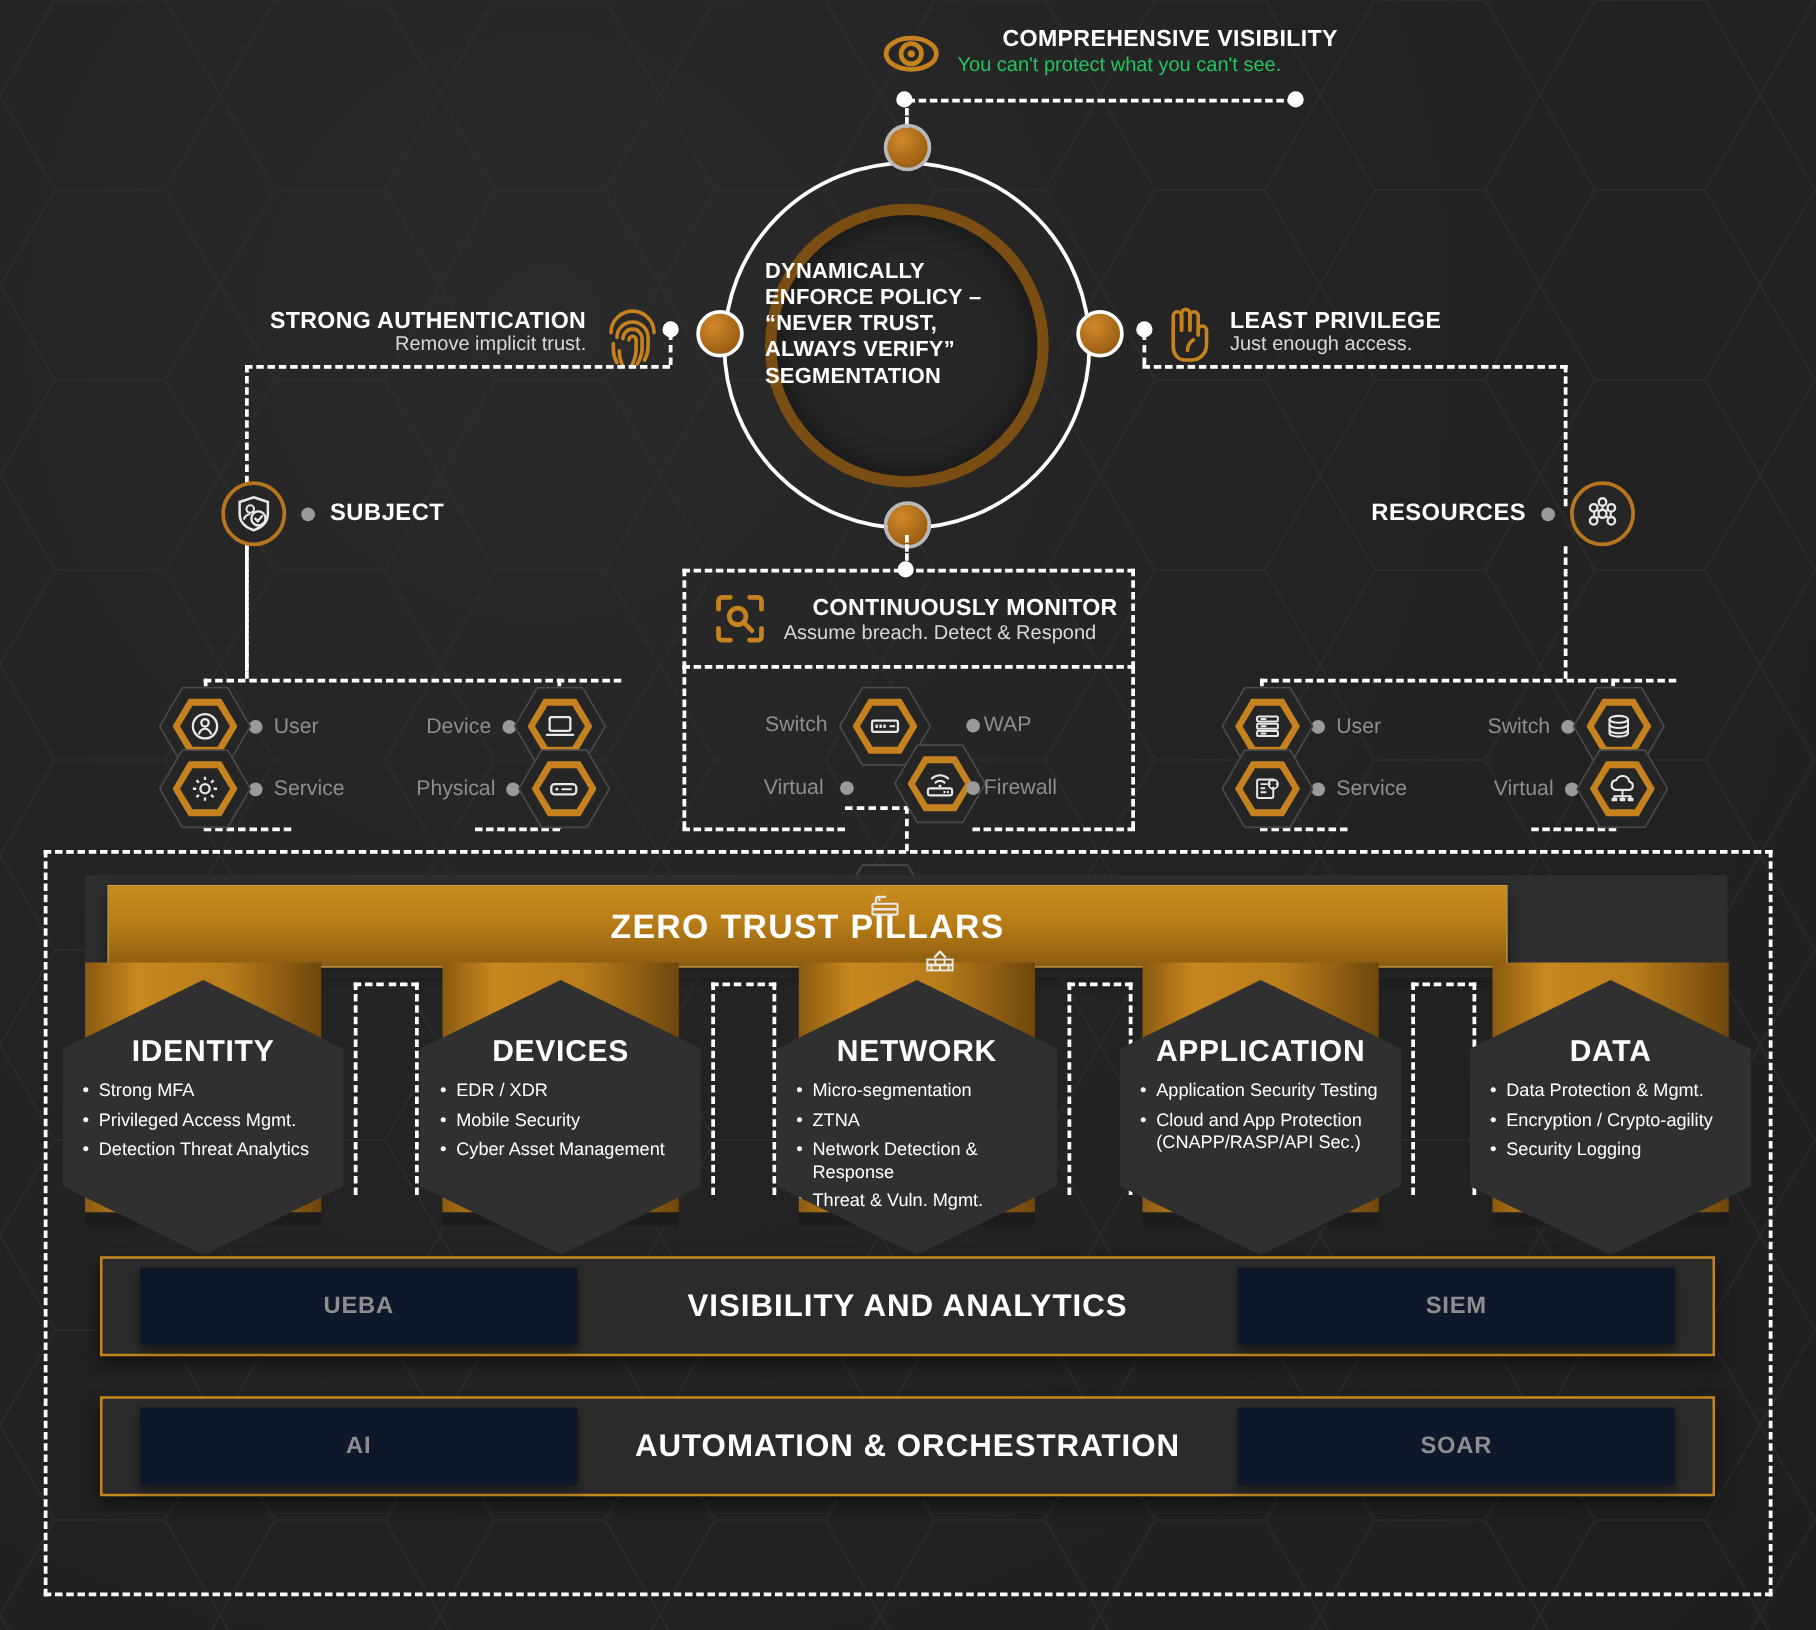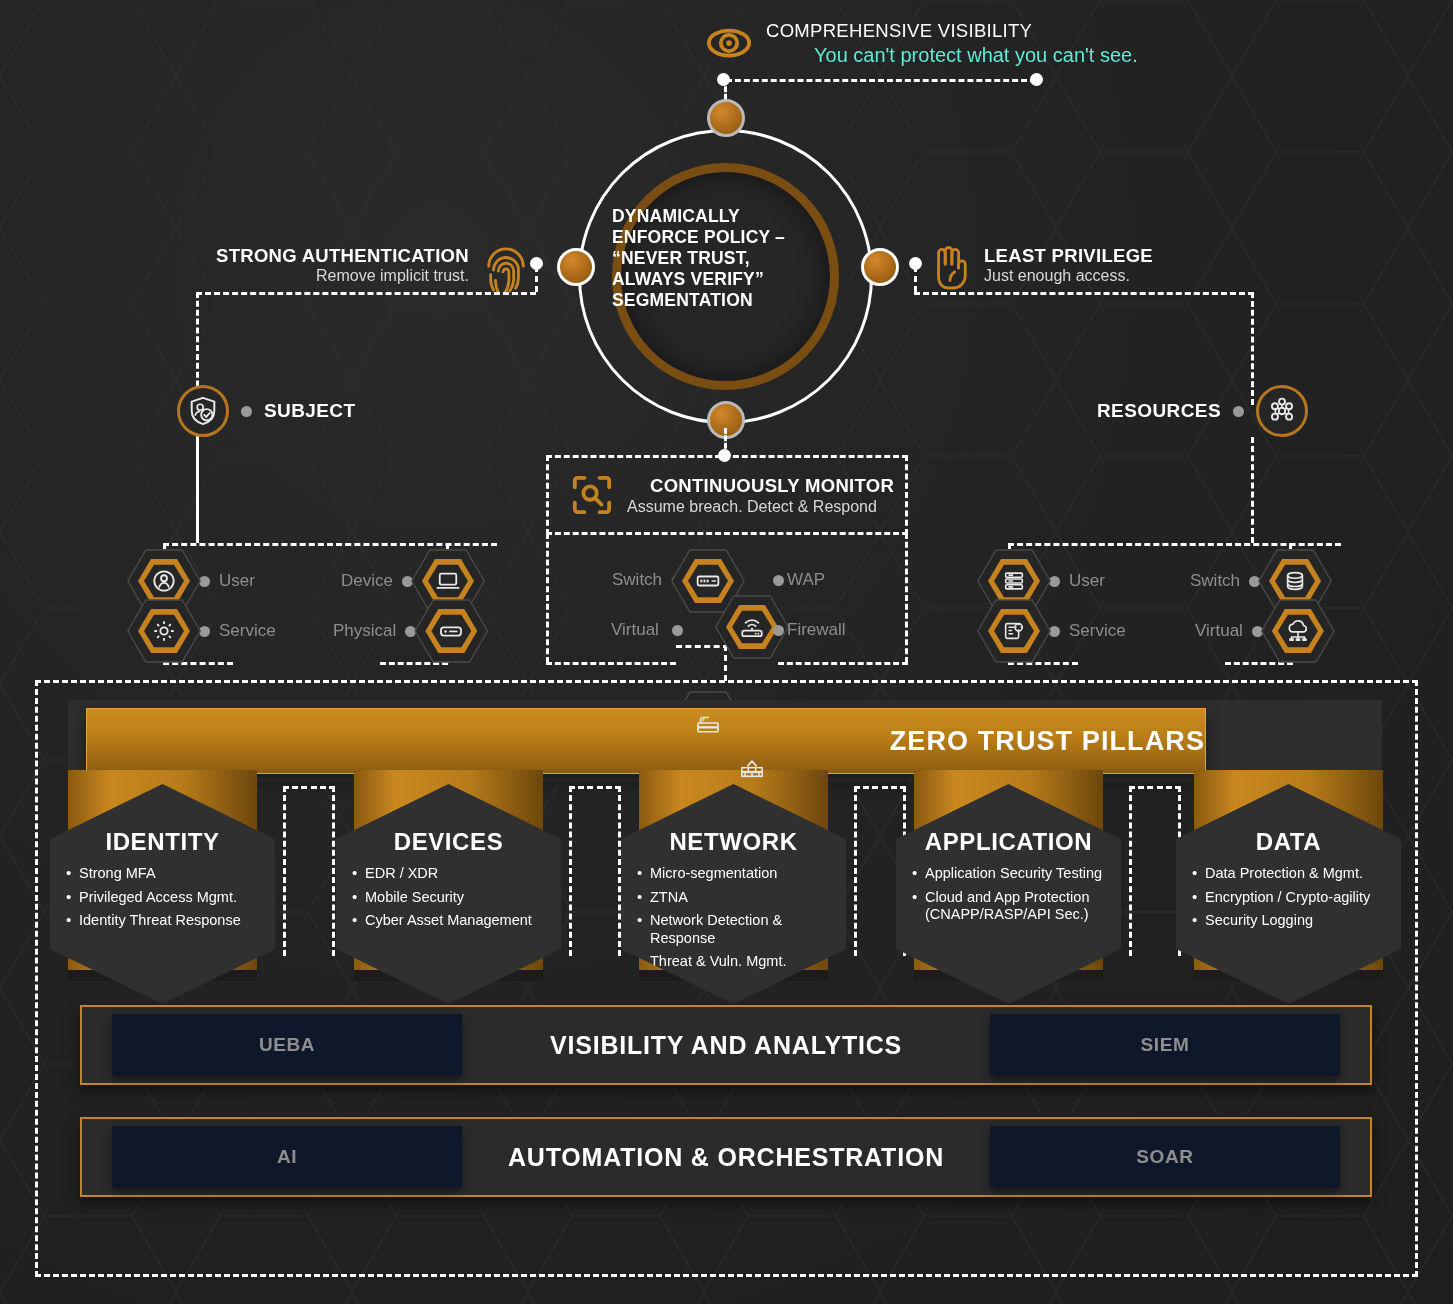--- a/index.html
+++ b/index.html
@@ -12,22 +12,22 @@
       radial-gradient(ellipse at 30% 20%, #2a2a2a 0%, #232323 45%, #1e1e1e 100%);
   }
   
   .hexbg{
     position:absolute; inset:0; opacity:.5; pointer-events:none;
   }
   .abs{ position:absolute; }
 
   
   #cv-wrap{ left:706px; top:20px; display:flex; align-items:flex-start; gap:14px; }
-  #cv-wrap .txt .t1{ font-size:18.5px; font-weight:normal; letter-spacing:.3px;}
-  #cv-wrap .txt .t2{ font-size:20px; color:#5eead4; margin-top:2px;margin-left:48px;}
+  #cv-wrap .txt .t1{ font-size:18.5px; font-weight:bold; letter-spacing:.3px;margin-left:36px;}
+  #cv-wrap .txt .t2{ font-size:16px; color:#22c55e; margin-top:2px;}
 
   
   .dash-h{ border-top:3px dashed #ffffff; height:0; }
   .dash-v{ border-left:3px dashed #ffffff; width:0; }
   .dot{ width:13px; height:13px; border-radius:50%; background:#ffffff; }
   .dot-sm{ width:11px; height:11px; border-radius:50%; background:#9a9a9a; }
 
   
   #circle-outer{
     left:578px; top:129px; width:295px; height:295px; border-radius:50%;
@@ -108,21 +108,21 @@
 
   
   #banner-shadow{
     left:68px; top:700px; width:1314px; height:82px; background:#2e2e2e;
     border-radius:2px;
   }
   #banner{
     left:86px; top:708px; width:1120px; height:66px;
     background:linear-gradient(180deg,#c98c20 0%,#b97d17 45%,#8d5c11 100%);
     border:1px solid #e0a63d;
-    display:flex; align-items:center; justify-content:flex-end;
+    display:flex; align-items:center; justify-content:center;
     box-shadow:0 6px 14px rgba(0,0,0,.45);
   }
   #banner span{ font-size:27px; font-weight:bold; letter-spacing:1.1px; }
 
   
   .pcol{ position:absolute; top:770px; width:225px; height:230px; }
   .pcol .bar{
     position:absolute; left:18px; top:0; width:189px; height:200px;
     background:linear-gradient(90deg,#8a5a10 0%,#c9871f 22%,#b87c1a 60%,#6e470d 100%);
   }
@@ -543,21 +543,21 @@
   <span>ZERO TRUST PILLARS</span>
 </div>
 
 <div class="pcol" style="left:50px;">
   <div class="bar"></div>
   <div class="pillar-hex">
     <div class="ph-title">IDENTITY</div>
     <ul>
       <li>Strong MFA</li>
       <li>Privileged Access Mgmt.</li>
-      <li>Identity Threat Response</li>
+      <li>Detection Threat Analytics</li>
     </ul>
   </div>
 </div>
 
 <div class="sep" style="left:283px;">
   <div class="tl"></div>
     <div class="tr"></div>
     <div class="l"></div>
     <div class="r"></div>
 </div>

